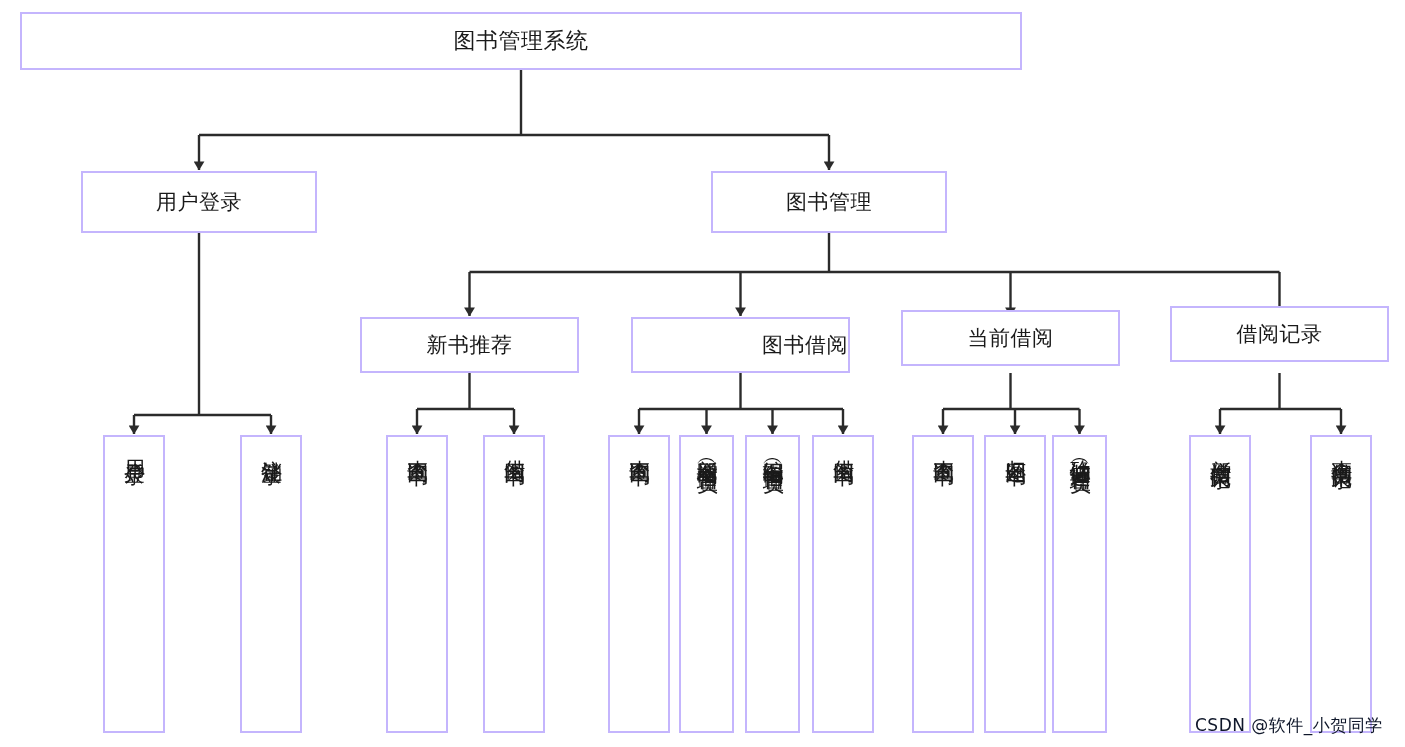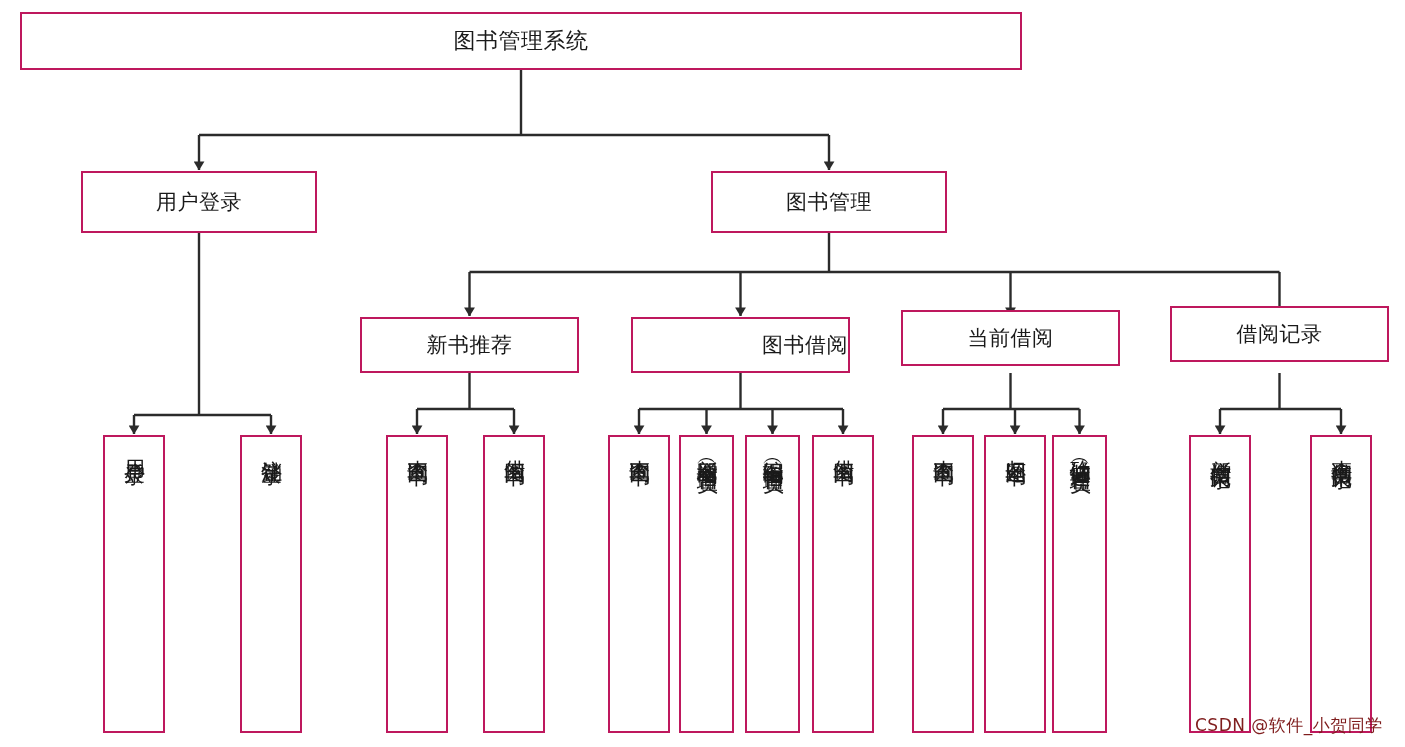--- a/index.html
+++ b/index.html
@@ -23,21 +23,21 @@
     left: 0;
     top: 0;
     width: 1405px;
     height: 747px;
     pointer-events: none;
   }
   .node {
     position: absolute;
     box-sizing: border-box;
     background: #ffffff;
-    border: 2px solid #be185d;
+    border: 2px solid #c4b5fd;
     display: flex;
     align-items: center;
     justify-content: center;
     color: #1a1a1a;
     z-index: 2;
   }
   .node .label {
     display: block;
     text-align: center;
     line-height: 1.18;
@@ -60,21 +60,21 @@
   .node.vert .label {
     writing-mode: vertical-rl;
     text-orientation: upright;
     font-size: 21px;
     line-height: 1.12;
     letter-spacing: 2px;
     white-space: nowrap;
   }
   .watermark {
     position: absolute;
-    color: #7f1d1d;
+    color: #0f172a;
     font-size: 17px;
     white-space: nowrap;
     z-index: 5;
     letter-spacing: 0.5px;
   }
 </style>
 </head>
 <body>
 
 <div id="canvas">

